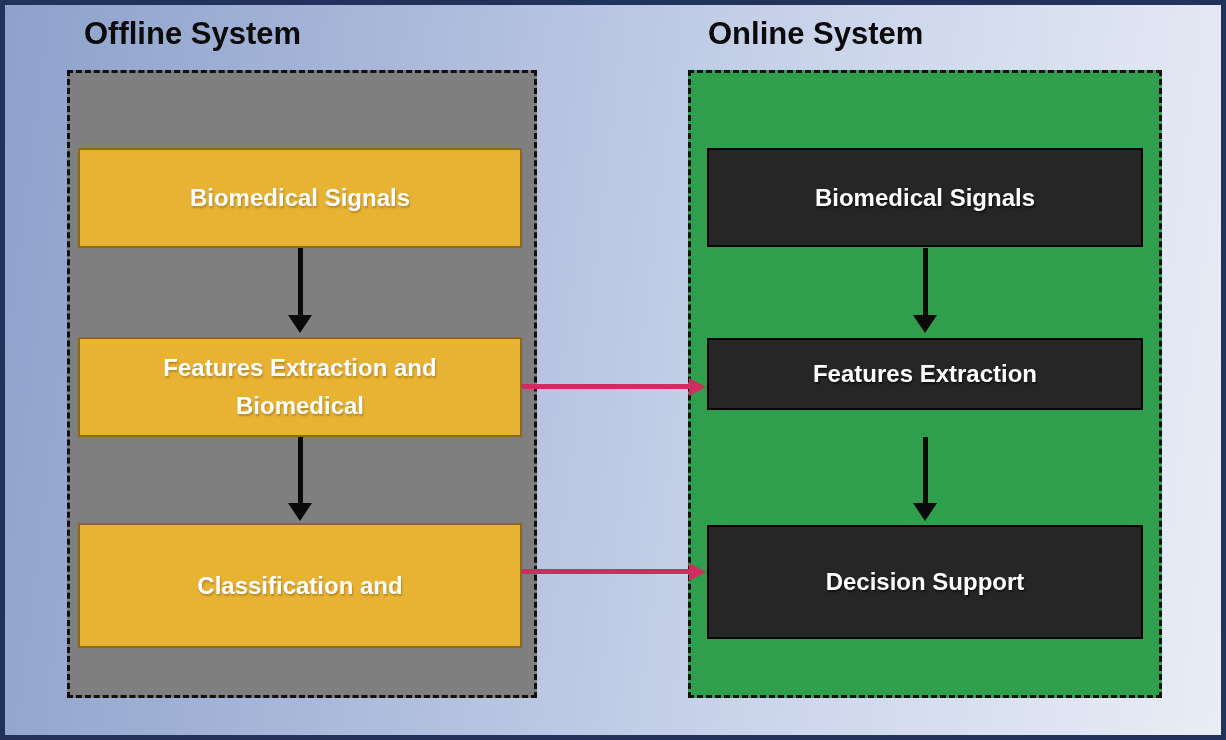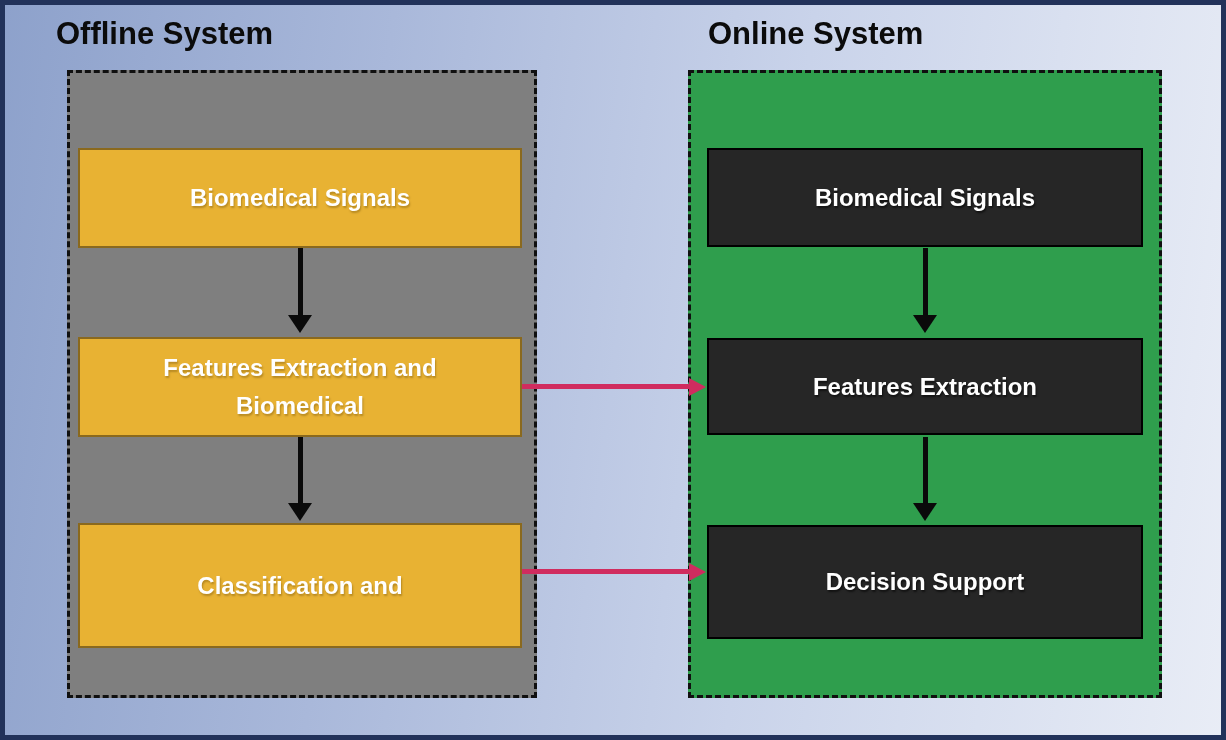--- a/index.html
+++ b/index.html
@@ -35,21 +35,21 @@
 
   .col-title {
     position: absolute;
     top: 16px;
     font-size: 31px;
     font-weight: 700;
     color: #0b0b0b;
     letter-spacing: 0px;
     white-space: nowrap;
   }
-  .offline-title { left: 56px; }
+  .offline-title { left: 84px; }
   .online-title  { left: 708px; text-align: right; }
 
   .container {
     position: absolute;
     top: 70px;
     height: 628px;
     border: 3px dashed #101010;
   }
   .container.gray  { left: 67px;  width: 470px; background: var(--gray,  #7f7f7f); }
   .container.green { left: 688px; width: 474px; background: var(--green, #2f9e4d); }
@@ -78,21 +78,21 @@
     left: 707px;
     width: 436px;
     background: var(--dark, #262626);
     border: 2px solid #000000;
     text-shadow: 1px 2px 2px rgba(0,0,0,0.55);
   }
   .y1 { top: 148px; height: 100px; }
   .y2 { top: 337px; height: 100px; }
   .y3 { top: 523px; height: 125px;  }
   .d1 { top: 148px; height: 99px;  }
-  .d2 { top: 338px; height: 97px;  }
+  .d2 { top: 338px; height: 72px;  }
   .d3 { top: 525px; height: 114px;  }
 
   
   .v-shaft {
     position: absolute;
     width: 5px;
     background: #0a0a0a;
     z-index: 5;
   }
   .v-head {

